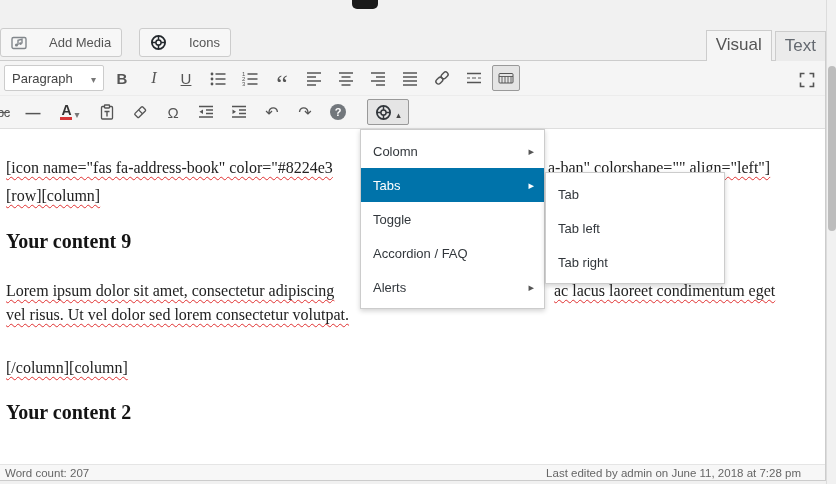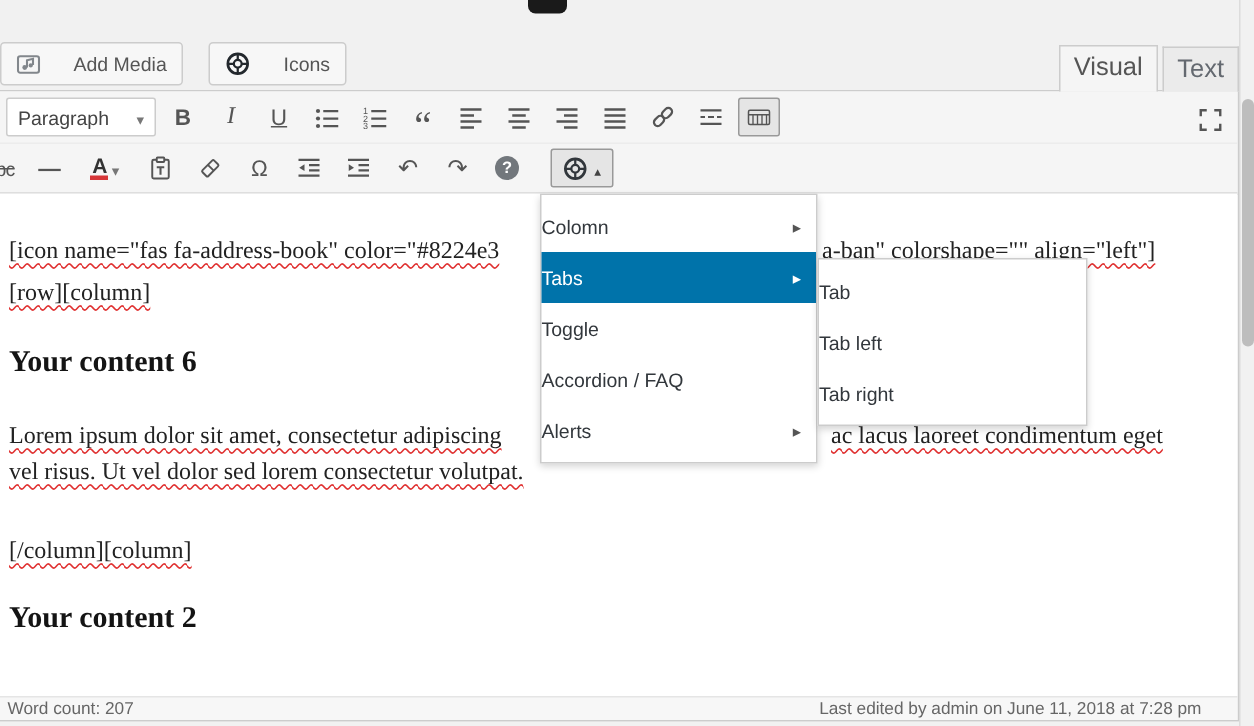--- a/index.html
+++ b/index.html
@@ -76,21 +76,21 @@
   
   .statusbar{position:absolute;left:0;right:0;bottom:0;height:16px;background:#f7f7f7;
     border-top:1px solid #e5e5e5;display:flex;align-items:center;justify-content:space-between;
     padding:0 24px 0 5px;font-size:11.5px;color:#666;}
 
   
   .mce-menu{position:absolute;background:#fff;border:1px solid #ccc;box-shadow:0 2px 5px rgba(0,0,0,.18);
     padding:4px 0;z-index:20;}
   .main-menu{left:360px;top:129px;width:185px;}
   .sub-menu{left:545px;top:172px;width:180px;}
-  .menu-item{height:34px;display:flex;align-items:center;padding:0 0;font-size:13px;color:#32373c;
+  .menu-item{height:34px;display:flex;align-items:center;padding:0 12px;font-size:13px;color:#32373c;
     position:relative;cursor:pointer;}
   .menu-item.has-sub::after{content:"▸";position:absolute;right:10px;font-size:11px;color:#555;}
   .menu-item.active{background:var(--accent);color:#fff;}
   .menu-item.active::after{color:#fff;}
 
   
   .scrollbar{position:absolute;right:0;top:0;width:10px;height:484px;background:#f1f1f1;
     border-left:1px solid #dcdcdc;z-index:30;}
   .scrollbar .thumb{position:absolute;left:1px;top:66px;width:8px;height:165px;background:#bdbdbd;border-radius:4px;}
 </style>
@@ -271,21 +271,21 @@
             </svg>
           <span class="caret-up"></span>
         </button>
       </div>
     </div>
 
     <div class="content">
       <div class="line sc" style="top:29px">[icon name="fas fa-address-book" color="#8224e3</div>
       <div class="line sc" style="top:29px;left:548px">a-ban" colorshape="" align="left"]</div>
       <div class="line sc" style="top:57px">[row][column]</div>
-      <div class="line h-line" style="top:100px">Your content 6</div>
+      <div class="line h-line" style="top:100px">Your content 9</div>
       <div class="line sc" style="top:152px">Lorem ipsum dolor sit amet, consectetur adipiscing</div>
       <div class="line sc" style="top:176px">vel risus. Ut vel dolor sed lorem consectetur volutpat.</div>
       <div class="line sc" style="top:152px;left:554px">ac lacus laoreet condimentum eget</div>
       <div class="line sc" style="top:229px">[/column][column]</div>
       <div class="line h-line" style="top:271px">Your content 2</div>
     </div>
 
     <div class="statusbar">
       <span>Word count: 207</span>
       <span>Last edited by admin on June 11, 2018 at 7:28 pm</span>

